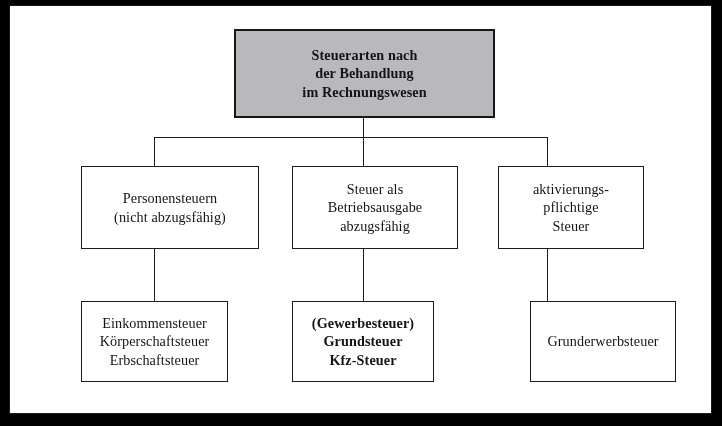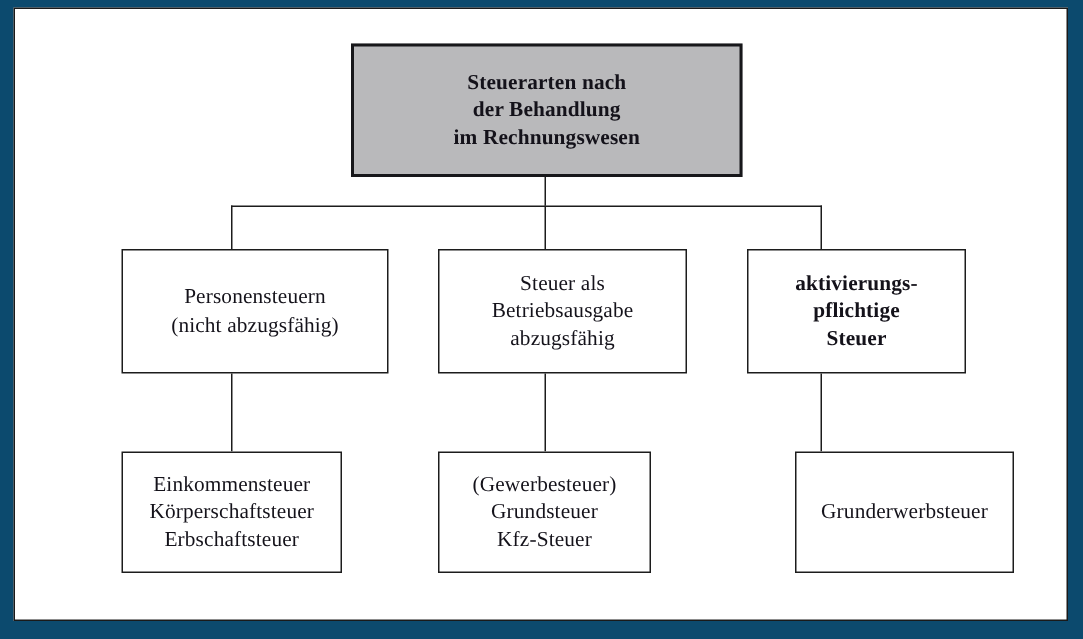--- a/index.html
+++ b/index.html
@@ -4,21 +4,21 @@
 <style>
   html, body {
     margin: 0;
     padding: 0;
     background: #ffffff;
   }
   #canvas {
     position: relative;
     width: 722px;
     height: 426px;
-    background: #0c4a6e;
+    background: #000000;
     font-family: "Liberation Serif", "DejaVu Serif", serif;
     overflow: hidden;
   }
   
   #figure-frame {
     position: absolute;
     left: 9px;
     top: 5px;
     width: 703px;
     height: 409px;
@@ -100,37 +100,37 @@
       <span class="lines">Personensteuern
 (nicht abzugsfähig)</span>
     </div>
 
     <div class="node node-mid" style="left:282px; top:160px; width:166px; height:83px;">
       <span class="lines">Steuer als
 Betriebsausgabe
 abzugsfähig</span>
     </div>
 
-    <div class="node node-mid" style="left:488px; top:160px; width:146px; height:83px;font-weight:bold;">
+    <div class="node node-mid" style="left:488px; top:160px; width:146px; height:83px;">
       <span class="lines">aktivierungs-
 pflichtige
 Steuer</span>
     </div>
 
     <div class="conn-v" style="left:144px; top:243px; height:52px;"></div>
     <div class="conn-v" style="left:353px; top:243px; height:52px;"></div>
     <div class="conn-v" style="left:537px; top:243px; height:52px;"></div>
 
     <div class="node node-leaf" style="left:71px; top:295px; width:147px; height:81px;">
       <span class="lines">Einkommensteuer
 Körperschaftsteuer
 Erbschaftsteuer</span>
     </div>
 
-    <div class="node node-leaf" style="left:282px; top:295px; width:142px; height:81px;">
+    <div class="node node-leaf" style="left:282px; top:295px; width:142px; height:81px;font-weight:bold;">
       <span class="lines">(Gewerbesteuer)
 Grundsteuer
 Kfz-Steuer</span>
     </div>
 
     <div class="node node-leaf" style="left:488px; top:295px; width:146px; height:81px;margin-left:32px;">
       <span class="lines">Grunderwerbsteuer</span>
     </div>
 
   </div>

